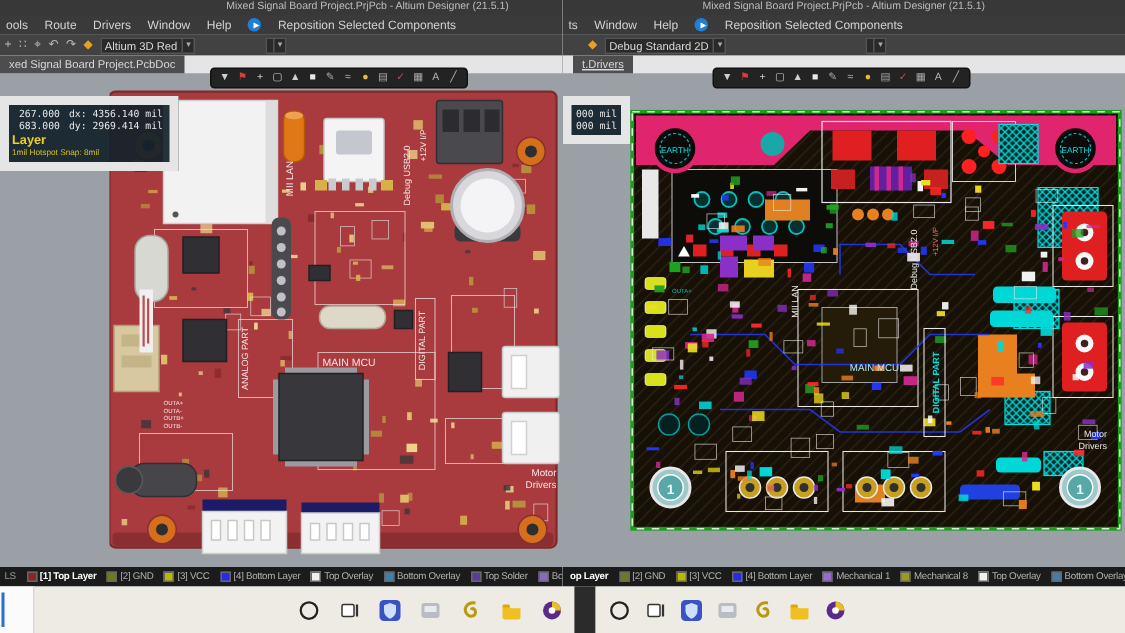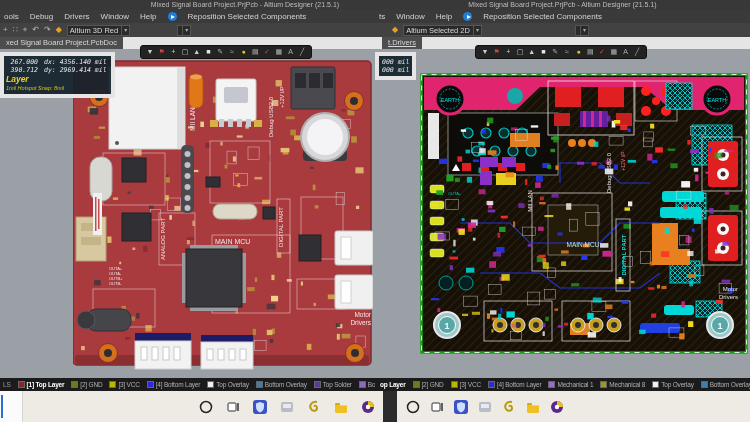--- a/index.html
+++ b/index.html
@@ -23,23 +23,23 @@
   .combo{height:11px;background:#2a2a2a;border:1px solid #555;color:#d8d8d8;font-size:7.5px;
          line-height:9px;padding:0 2px;display:flex;align-items:center;gap:3px;justify-content:center;}
   .combo .arrow{font-size:6px;color:#aaa;border-left:1px solid #555;padding-left:2px;}
   .combo.empty{width:14px;justify-content:flex-end;}
   .tabbar{position:absolute;top:37px;left:0;right:0;height:12px;background:#e5e5e5;display:flex;}
   .doctab{background:#4d4d4d;color:#d8d8d8;font-size:7.5px;line-height:12px;padding:0 6px;white-space:nowrap;}
   .viewport{position:absolute;top:49px;left:0;right:0;height:329px;background:#9aa0a5;overflow:hidden;}
   .activebar{position:absolute;top:45px;height:14px;background:#232323;border:1px solid #111;
              border-radius:3px;display:flex;align-items:center;gap:2px;padding:0 4px;z-index:5;}
   .activebar span{font-size:7px;width:10px;text-align:center;line-height:12px;}
-  .hud{position:absolute;top:52px;left:0;background:rgba(18,34,42,0.92);border:4px solid #e5e5e5;
+  .hud{position:absolute;top:64px;left:0;background:rgba(18,34,42,0.92);border:6px solid #e5e5e5;
        color:#e8e8e8;font-family:"DejaVu Sans Mono",monospace;font-size:6.5px;line-height:8px;
-       padding:2px 4px 2px 2px;z-index:6;white-space:nowrap;font-style:italic;}
+       padding:2px 4px 2px 2px;z-index:6;white-space:nowrap;}
   .hud .r{display:flex;}
   .hud .c1{width:32px;text-align:right;margin-right:6px;}
   .hud .layer{color:#f0d020;font-size:8.5px;font-weight:bold;line-height:11px;font-family:"Liberation Sans",sans-serif;}
   .hud .snap{color:#d8c020;font-size:5.5px;line-height:7px;font-family:"Liberation Sans",sans-serif;}
   .hud.mini{padding:2px 3px;}
   .layerbar{position:absolute;top:378px;left:0;right:0;height:13px;background:#1b1b1b;display:flex;
             align-items:center;gap:7px;padding:0 3px;color:#b0b0b0;font-size:6.5px;letter-spacing:-0.2px;
             white-space:nowrap;overflow:hidden;}
   .ltab{display:flex;align-items:center;gap:2px;flex:none;}
   .ltab .sw{width:7px;height:7px;border:1px solid #666;flex:none;display:inline-block;}
@@ -59,21 +59,21 @@
 </head>
 <body>
 
 <div class="screen">
 
   <section class="win" style="left:0">
     <div class="titlebar" style="padding-left:115px">Mixed Signal Board Project.PrjPcb - Altium Designer (21.5.1)</div>
 
     <div class="menubar">
       <span>ools</span>
-      <span>Debug</span>
+      <span>Route</span>
       <span>Drivers</span>
       <span>Window</span>
       <span>Help</span>
       <span class="playicon"></span>
       <span>Reposition Selected Components</span>
     </div>
 
     <div class="toolbar">
       <span class="tbicon">+</span>
       <span class="tbicon">∷</span>
@@ -376,21 +376,21 @@
       </svg>
 
     </div>
 
     <div class="hud">
       <div class="r">
           <span class="c1">267.000</span>
           <span>dx:  4356.140 mil</span>
         </div>
       <div class="r">
-          <span class="c1">390.712</span>
+          <span class="c1">683.000</span>
           <span>dy:  2969.414 mil</span>
         </div>
       <div class="layer">Layer</div>
       <div class="snap">1mil Hotspot Snap: 8mil</div>
     </div>
 
     <div class="activebar" style="left:140px;width:172px">
         <span style="color: rgb(207, 207, 207);">▼</span>
         <span style="color: rgb(208, 64, 64);">⚑</span>
         <span style="color: rgb(207, 207, 207);">+</span>
@@ -451,21 +451,21 @@
       <span>ts</span>
       <span>Window</span>
       <span>Help</span>
       <span class="playicon"></span>
       <span>Reposition Selected Components</span>
     </div>
 
     <div class="toolbar">
       <span class="tbicon orange" style="margin-left:14px">◆</span>
       <span class="combo">
-        <span>Altium Selected 2D</span>
+        <span>Debug Standard 2D</span>
           <span class="arrow">▾</span>
       </span>
       <span class="combo empty" style="margin-left:88px">
         <span class="arrow">▾</span>
       </span>
     </div>
 
     <div class="tabbar">
       <span class="doctab" style="margin-left:7px;text-decoration:underline">t.Drivers</span>
     </div>

